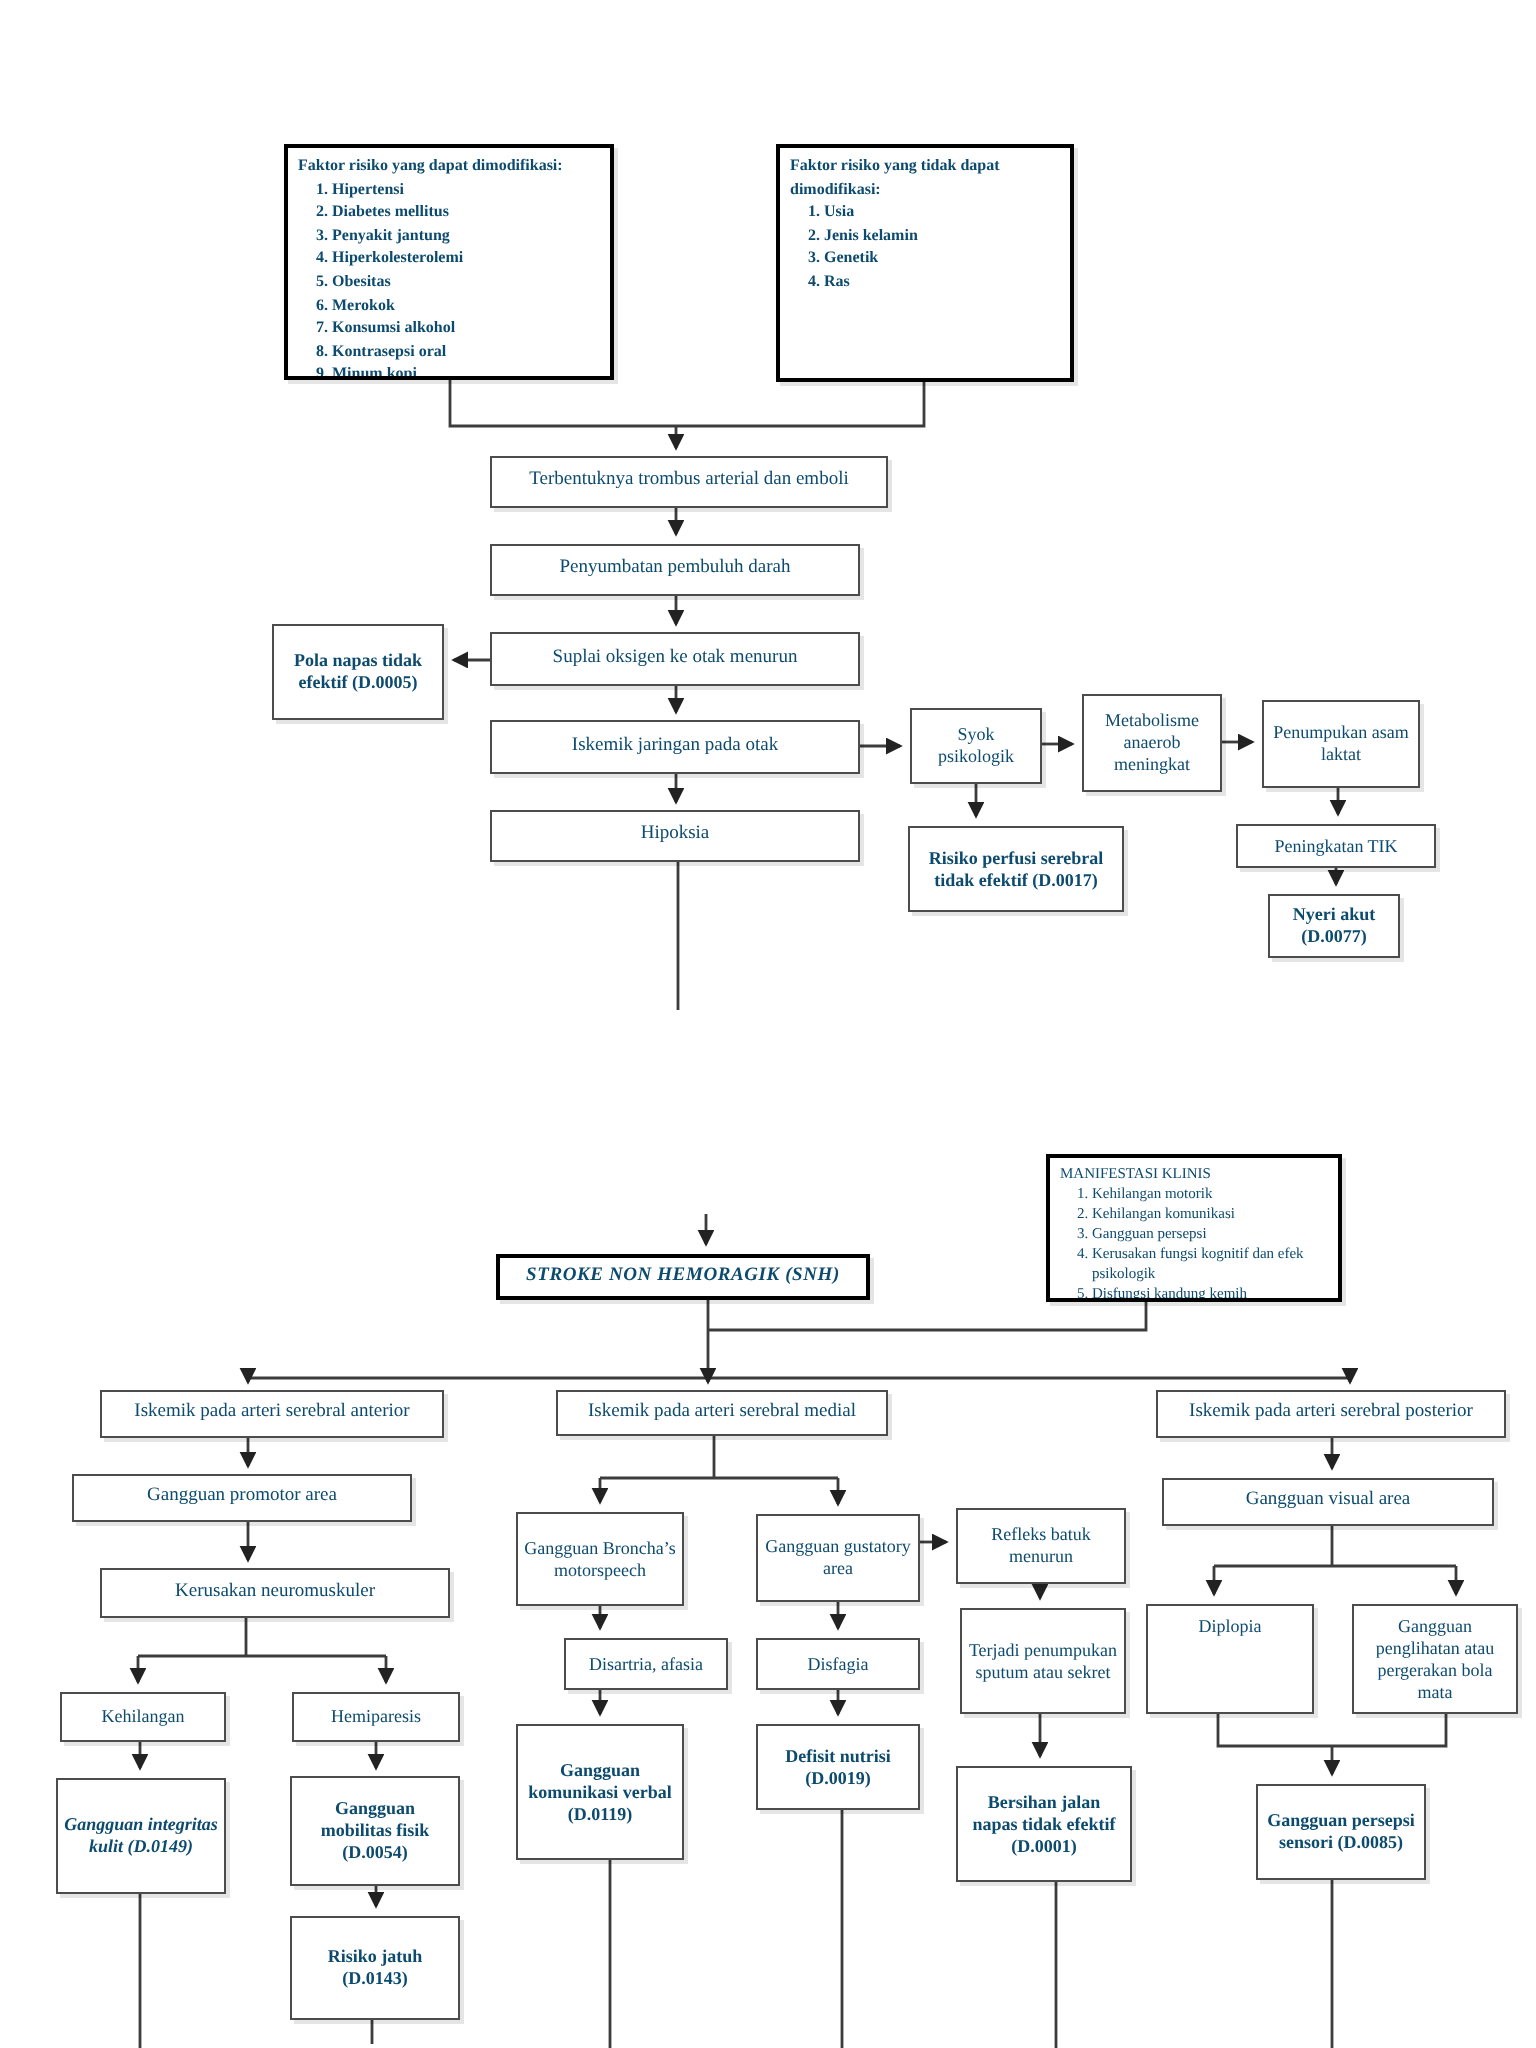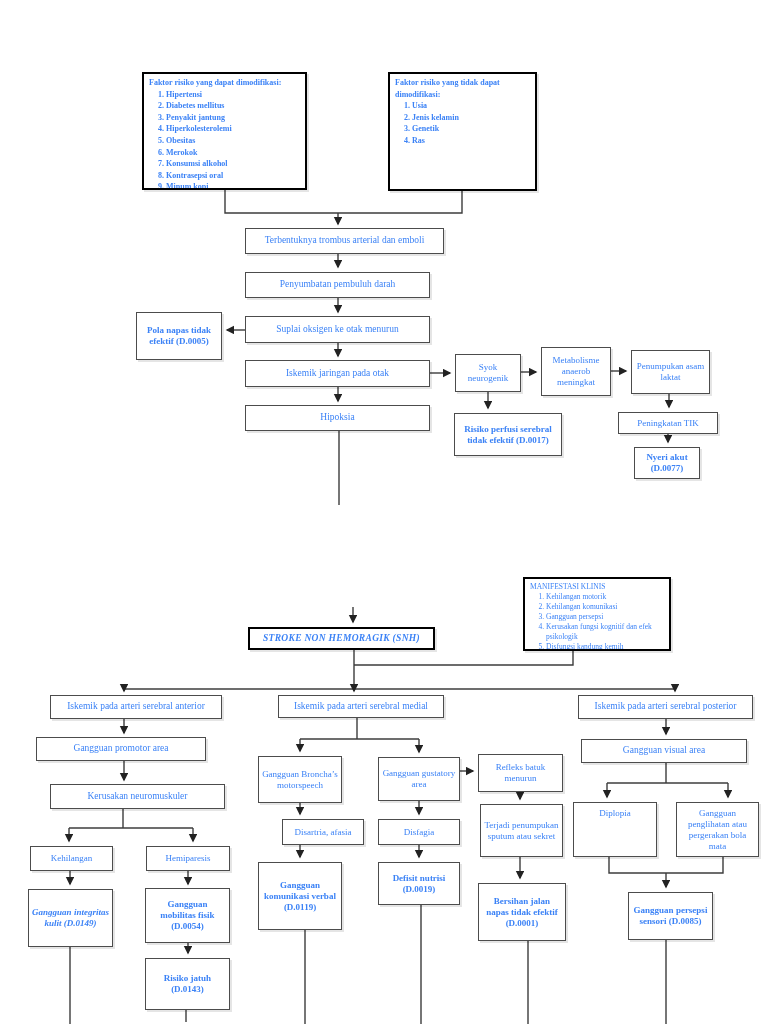--- a/index.html
+++ b/index.html
@@ -1,18 +1,18 @@
 <!DOCTYPE html>
 <html><head>
 <meta charset="utf-8">
 <style>
   html,body{margin:0;padding:0;background:#e8e8e8;}
   #page{
     position:relative;width:768px;height:1024px;background:#ffffff;
-    font-family:"Liberation Serif","DejaVu Serif",serif;color:#3b82f6;
+    font-family:"Liberation Serif","DejaVu Serif",serif;color:#0c4a6e;
     overflow:hidden;margin:0 auto;
   }
   #wires{position:absolute;left:0;top:0;width:768px;height:1024px;}
   .n{
     position:absolute;box-sizing:border-box;background:#fff;
     border:1.6px solid #4c4c4c;
     display:flex;align-items:center;justify-content:center;
     text-align:center;font-size:9px;line-height:11px;
     padding:1px 3px;box-shadow:2px 2px 0 rgba(0,0,0,0.10);
   }
@@ -134,21 +134,21 @@
     </ol>
   </div>
 
   <div class="n md" style="left:245px;top:228px;width:199px;height:26px;">Terbentuknya trombus arterial dan emboli</div>
   <div class="n md" style="left:245px;top:272px;width:185px;height:26px;">Penyumbatan pembuluh darah</div>
   <div class="n b" style="left:136px;top:312px;width:86px;height:48px;">Pola napas tidak efektif (D.0005)</div>
   <div class="n md" style="left:245px;top:316px;width:185px;height:27px;">Suplai oksigen ke otak menurun</div>
   <div class="n md" style="left:245px;top:360px;width:185px;height:27px;">Iskemik jaringan pada otak</div>
   <div class="n md" style="left:245px;top:405px;width:185px;height:26px;">Hipoksia</div>
 
-  <div class="n" style="left:455px;top:354px;width:66px;height:38px;">Syok neurogenik</div>
+  <div class="n" style="left:455px;top:354px;width:66px;height:38px;">Syok psikologik</div>
   <div class="n" style="left:541px;top:347px;width:70px;height:49px;">Metabolisme anaerob meningkat</div>
   <div class="n" style="left:631px;top:350px;width:79px;height:44px;">Penumpukan asam laktat</div>
   <div class="n b" style="left:454px;top:413px;width:108px;height:43px;">Risiko perfusi serebral tidak efektif (D.0017)</div>
   <div class="n" style="left:618px;top:412px;width:100px;height:22px;">Peningkatan TIK</div>
   <div class="n b" style="left:634px;top:447px;width:66px;height:32px;">Nyeri akut (D.0077)</div>
 
   <div class="n thick snh" style="left:248px;top:627px;width:187px;height:23px;">STROKE NON HEMORAGIK (SNH)</div>
   <div class="n thick list sm" style="left:523px;top:577px;width:148px;height:74px;">
     <p class="ttl">MANIFESTASI KLINIS</p>
     <ol>

